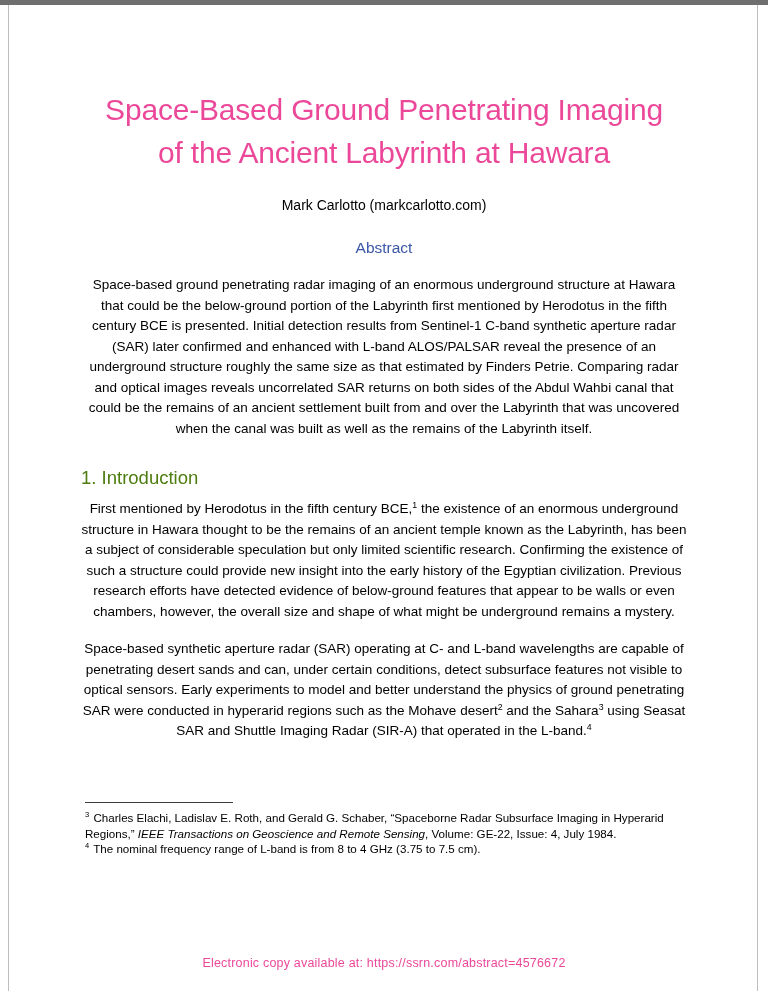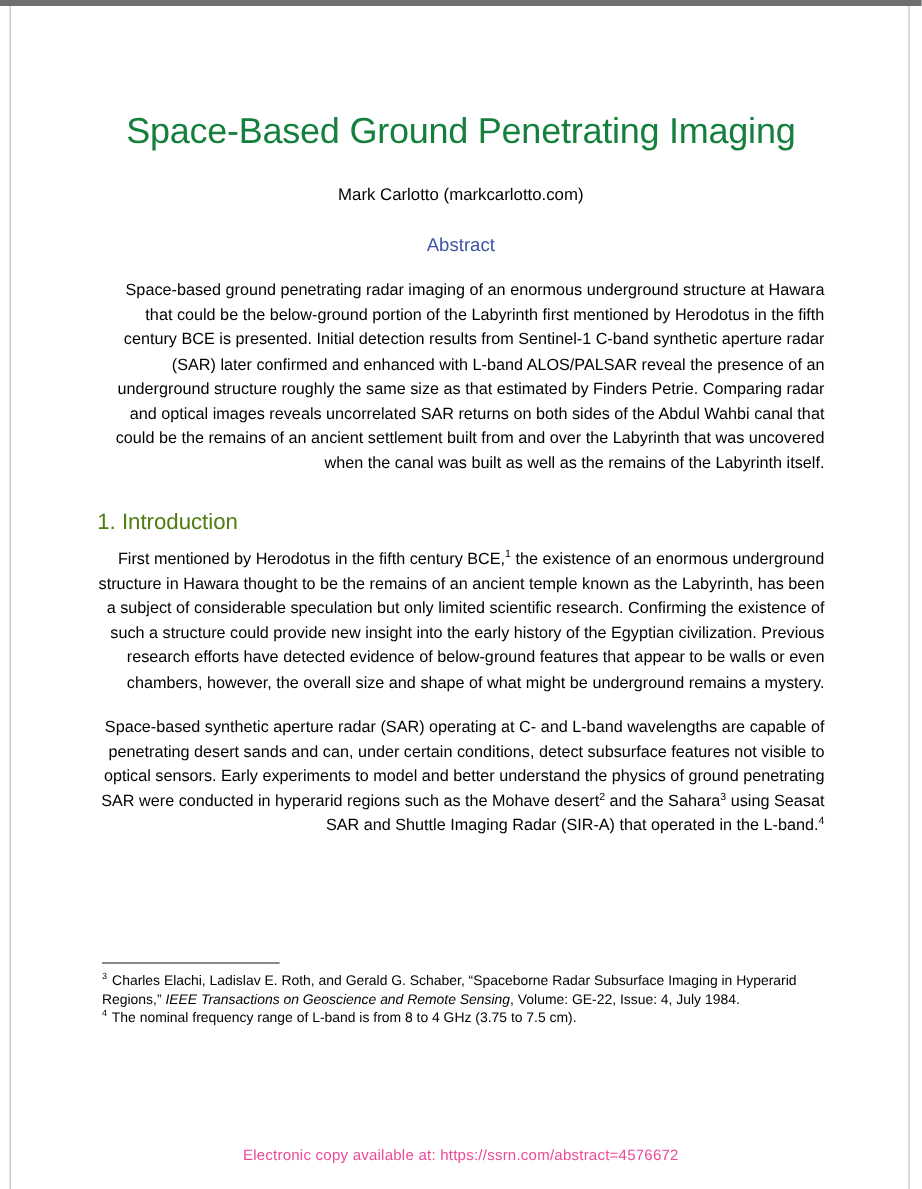--- a/index.html
+++ b/index.html
@@ -36,42 +36,42 @@
     position: absolute;
     left: 81px; top: 0;
     width: 606px; height: 991px;
   }
   .title {
     margin: 88px 0 4px 0;
     font-size: 30px;
     font-weight: 400;
     line-height: 43px;
     text-align: center;
-    color: #15803d;
+    color: #ec4899;
     letter-spacing: -0.2px;
   }
   .title .tl { display: block; }
   .author {
     margin: 23px 0 0 0;
     font-size: 14px;
     line-height: 17px;
     text-align: center;
   }
   .abstract-heading {
     margin: 24px 0 17px 0;
     font-size: 15.5px;
     font-weight: 400;
     line-height: 20px;
     text-align: center;
     color: #3a56a5;
   }
   .body {
     font-size: 13.5px;
     line-height: 20.5px;
-    text-align: right;
+    text-align: center;
   }
   .abstract-text { margin: 9px 0 0 0; }
   .section-heading {
     margin: 27px 0 0 0;
     font-size: 18.5px;
     font-weight: 400;
     line-height: 24px;
     color: #4d7c0f;
   }
   .para  { margin: 9px 0 0 0; }
@@ -114,20 +114,21 @@
 <body>
 
 <div class="top-strip"></div>
 <div class="page-edge left"></div>
 <div class="page-edge right"></div>
 
 <main class="page">
 
   <h1 class="title">
     <span class="tl">Space-Based Ground Penetrating Imaging</span>
+    <span class="tl">of the Ancient Labyrinth at Hawara</span>
   </h1>
 
   <p class="author">Mark Carlotto (markcarlotto.com)</p>
 
   <h2 class="abstract-heading">Abstract</h2>
 
   <p class="body abstract-text">Space-based ground penetrating radar imaging of an enormous underground structure at Hawara that could be the below-ground portion of the Labyrinth first mentioned by Herodotus in the fifth century BCE is presented. Initial detection results from Sentinel-1 C-band synthetic aperture radar (SAR) later confirmed and enhanced with L-band ALOS/PALSAR reveal the presence of an underground structure roughly the same size as that estimated by Finders Petrie. Comparing radar and optical images reveals uncorrelated SAR returns on both sides of the Abdul Wahbi canal that could be the remains of an ancient settlement built from and over the Labyrinth that was uncovered when the canal was built as well as the remains of the Labyrinth itself.</p>
 
   <h3 class="section-heading">1. Introduction</h3>
 

